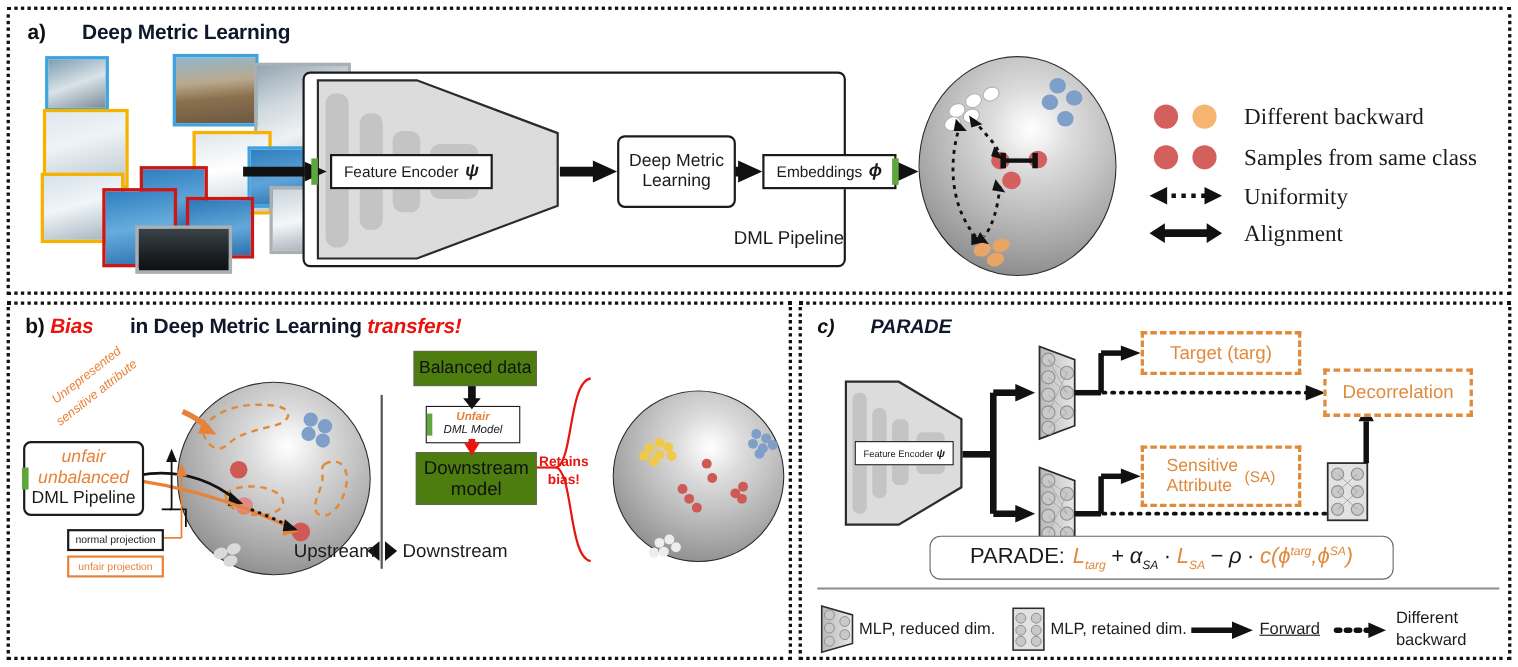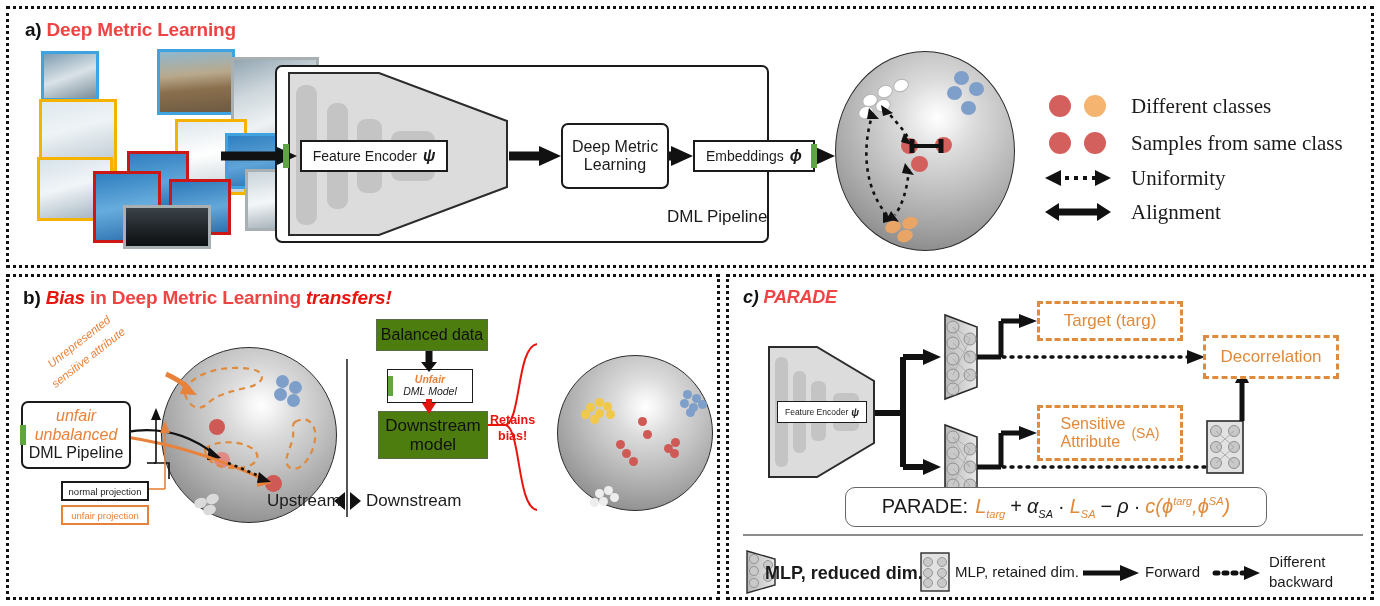--- a/index.html
+++ b/index.html
@@ -6,21 +6,21 @@
   body{width:1380px;height:606px;font-family:"Liberation Sans",sans-serif;position:relative;overflow:hidden;}
   #fig{position:absolute;left:0;top:0;width:1380px;height:606px;}
 
   .panel{position:absolute;border:3px dotted #111;background:#fff;box-sizing:border-box;}
   #panel-a{left:6px;top:6px;width:1368px;height:262px;}
   #panel-b{left:6px;top:274px;width:714px;height:326px;}
   #panel-c{left:726px;top:274px;width:648px;height:326px;}
 
   .ptitle{position:absolute;font-weight:bold;white-space:nowrap;letter-spacing:-0.2px;}
   .ptitle .lab{color:#111;}
-  .ptitle .blue{color:#ef4444;}
+  .ptitle .blue{color:#0f172a;margin-left:28px;}
   .ptitle .red{color:#e8150f;font-style:italic;}
   #title-a{left:16px;top:10px;font-size:19px;}
   #title-b{left:14px;top:10px;font-size:19px;}
   #title-c{left:14px;top:10px;font-size:18px;font-style:italic;}
 
   .box{position:absolute;box-sizing:border-box;background:#fff;border:2px solid #1b1b1b;
        display:flex;align-items:center;justify-content:center;text-align:center;color:#1b1b1b;}
   .rbox{border-radius:7px;}
 
   .greenbar{position:absolute;background:#5fa63d;width:6px;}
@@ -159,21 +159,21 @@
     <polygon points="874,203 886,211 874,214" fill="#111"></polygon>
 
     <path d="M900,160 C898,182 893,196 886,206" stroke="#111" stroke-width="2.6" fill="none" stroke-dasharray="3.5,4.5"></path>
     <polygon points="896,154 905,166 893,164" fill="#111"></polygon>
     <polygon points="882,202 890,213 878,210" fill="#111"></polygon>
   </svg>
 
   <div>
     <div class="dot" style="left:1040px;top:86px;width:22px;height:22px;background:#d4605e;"></div>
     <div class="dot" style="left:1075px;top:86px;width:22px;height:22px;background:#f5b470;"></div>
-    <div class="txt serif" style="left:1122px;top:85px;font-size:21px;">Different classes</div>
+    <div class="txt serif" style="left:1122px;top:85px;font-size:21px;">Different backward</div>
 
     <div class="dot" style="left:1040px;top:123px;width:22px;height:22px;background:#d4605e;"></div>
     <div class="dot" style="left:1075px;top:123px;width:22px;height:22px;background:#d4605e;"></div>
     <div class="txt serif" style="left:1122px;top:122px;font-size:21px;">Samples from same class</div>
 
     <svg class="ov" width="1380" height="262">
       <g>
         <line x1="1047" y1="169" x2="1092" y2="169" stroke="#111" stroke-width="4" stroke-dasharray="4,5"></line>
         <polygon points="1036,169 1052,161 1052,177" fill="#111"></polygon>
         <polygon points="1102,169 1086,161 1086,177" fill="#111"></polygon>
@@ -493,20 +493,20 @@
       <span style="font-style:italic;">α<sub style="font-size:11px;">SA</sub></span>
       <span style="margin:0 5px;">·</span>
       <span style="color:#e08a3c;font-style:italic;">L<sub style="font-size:11px;">SA</sub></span>
       <span style="margin:0 5px;">−</span>
       <span style="font-style:italic;">ρ</span>
       <span style="margin:0 5px;">·</span>
       <span style="color:#e08a3c;font-style:italic;">c(ϕ<sup style="font-size:11px;">targ</sup>,ϕ<sup style="font-size:11px;">SA</sup>)</span>
     </span>
   </div>
 
-  <div class="txt" style="left:36px;top:286px;font-size:18px;font-weight:bold;">MLP, reduced dim.</div>
+  <div class="txt" style="left:52px;top:286px;font-size:15px;">MLP, reduced dim.</div>
   <div class="txt" style="left:226px;top:286px;font-size:15px;">MLP, retained dim.</div>
-  <div class="txt" style="left:416px;top:286px;font-size:15px;">Forward</div>
+  <div class="txt" style="left:416px;top:286px;font-size:15px;text-decoration:underline;">Forward</div>
   <div class="txt" style="left:540px;top:276px;font-size:15px;">Different</div>
   <div class="txt" style="left:540px;top:296px;font-size:15px;">backward</div>
 </div>
 
 </div>
 
 </body></html>

